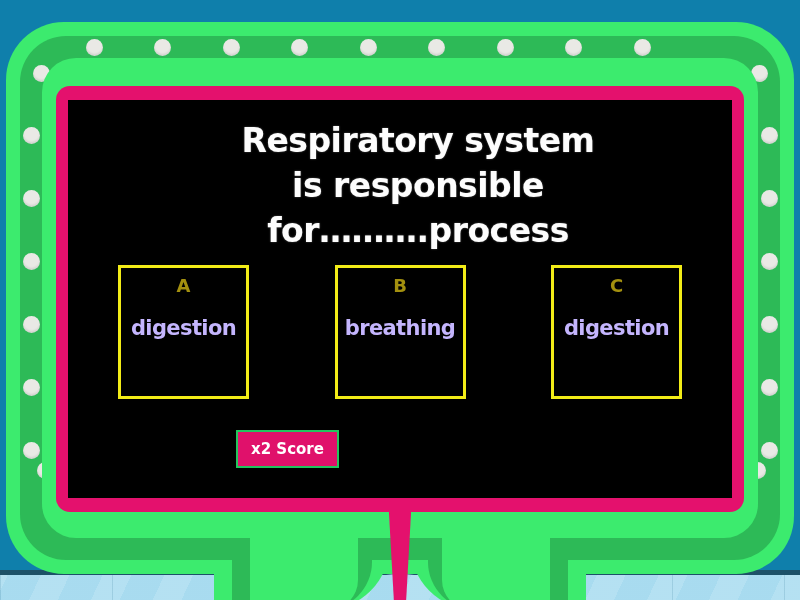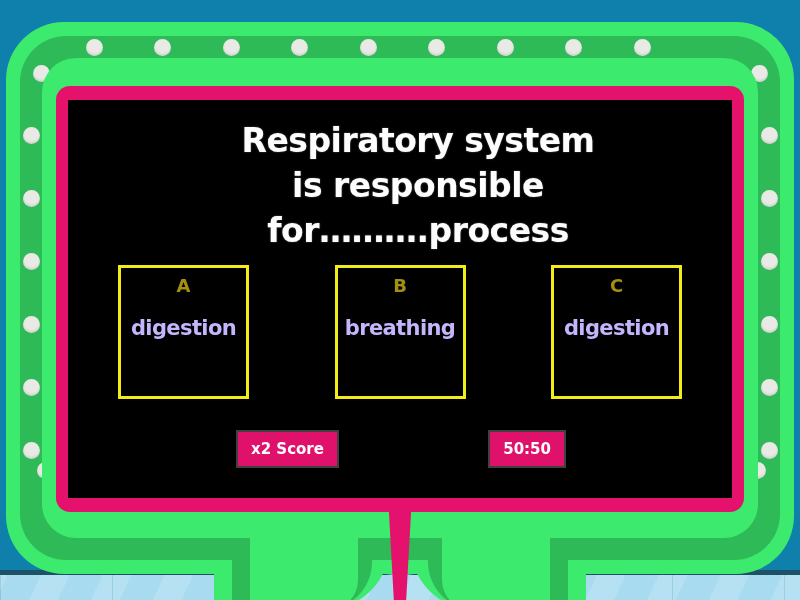--- a/index.html
+++ b/index.html
@@ -218,21 +218,21 @@
     position: absolute;
     left: 168px;
     top: 330px;
     width: 330px;
     display: flex;
     justify-content: space-between;
   }
   .powerup {
     height: 38px;
     background: #e0116b;
-    border: 2px solid #404040;
+    border: 2px solid #22c55e;
     color: #ffffff;
     font-family: "DejaVu Sans", sans-serif;
     font-weight: bold;
     font-size: 15px;
     display: flex;
     align-items: center;
     justify-content: center;
     box-sizing: border-box;
     padding: 0 13px;
     cursor: pointer;
@@ -321,17 +321,16 @@
         <div class="option-text">breathing</div>
       </div>
       <div class="option">
         <div class="option-letter">C</div>
         <div class="option-text">digestion</div>
       </div>
     </div>
 
     <div id="powerups">
       <div class="powerup">x2 Score</div>
-      <div class="powerup">50:50</div>
     </div>
 
   </div>
 </div>
 
 </body></html>

